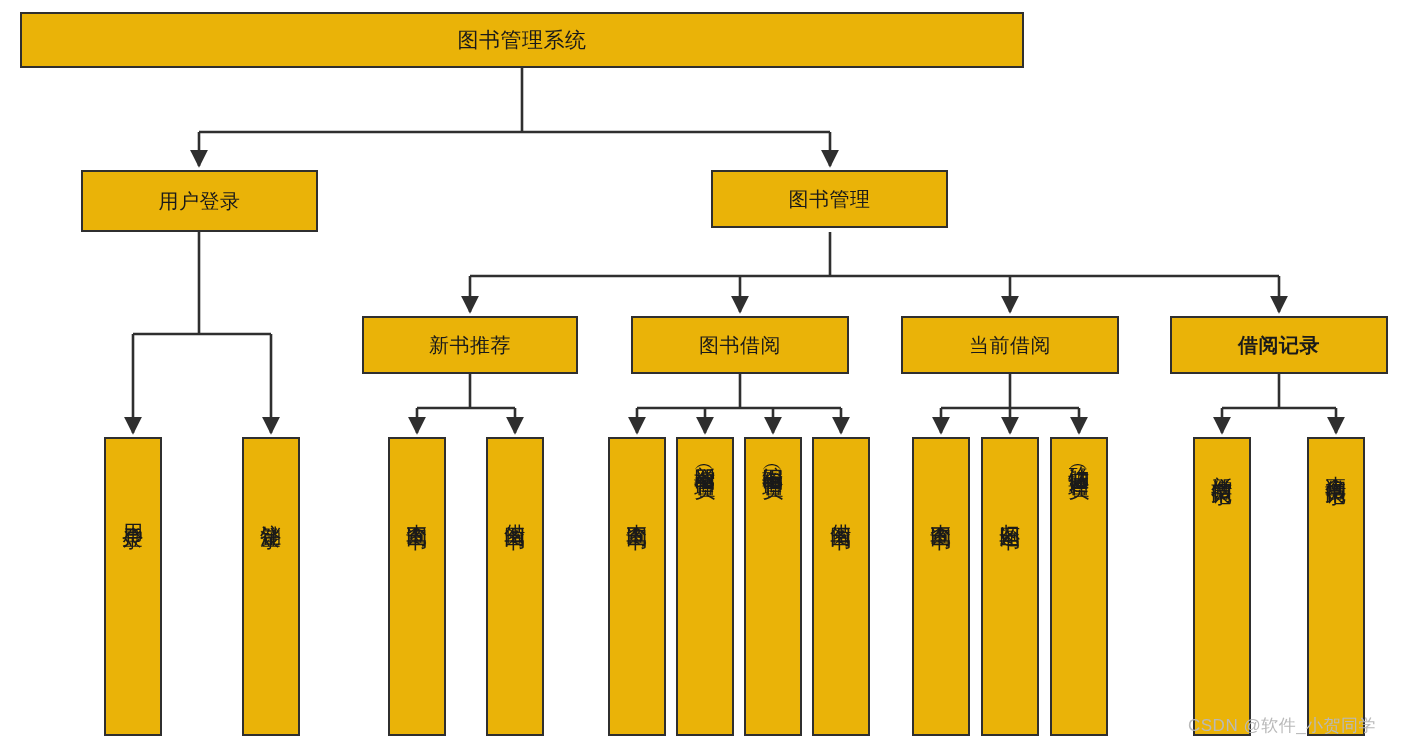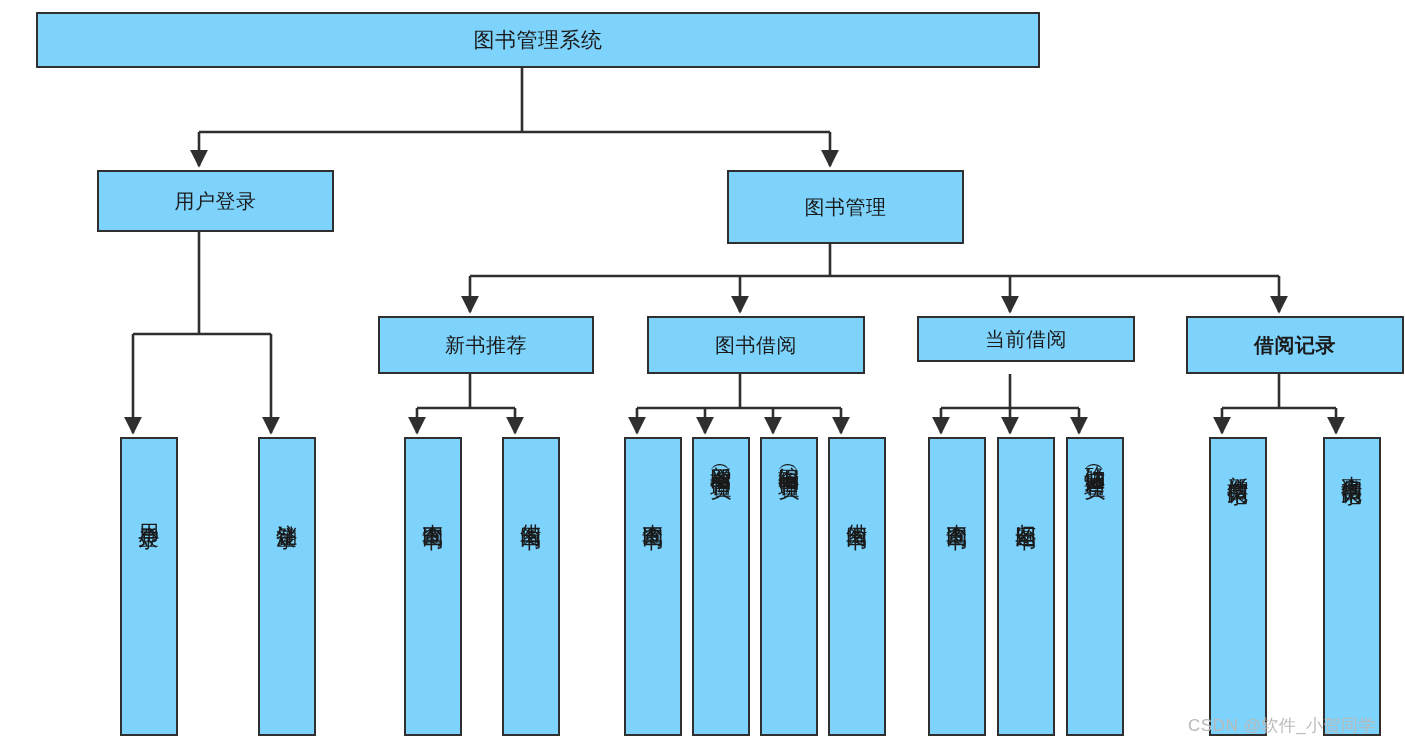--- a/index.html
+++ b/index.html
@@ -22,27 +22,26 @@
   svg#tree-svg {
     position: absolute;
     left: 0;
     top: 0;
     width: 1405px;
     height: 747px;
   }
   .node-box {
     position: absolute;
     box-sizing: border-box;
-    background: #7dd3fc;
+    background: #eab308;
     border: 2px solid #2f2f2f;
     display: flex;
     align-items: center;
     justify-content: center;
     color: #1a1a1a;
-    margin-left: 16px;
   }
   .node-label {
     display: block;
     text-align: center;
     letter-spacing: 0.5px;
     white-space: nowrap;
   }
   .level-root .node-label { font-size: 21px; }
   .level-2 .node-label { font-size: 20px; }
   .level-3 .node-label { font-size: 20px; }
@@ -130,31 +129,31 @@
     </g>
   </svg>
 
   <div class="node-box level-root" style="left:20px; top:12px; width:1004px; height:56px;">
     <span class="node-label">图书管理系统</span>
   </div>
 
   <div class="node-box level-2" style="left:81px; top:170px; width:237px; height:62px;">
     <span class="node-label">用户登录</span>
   </div>
-  <div class="node-box level-2" style="left:711px; top:170px; width:237px; height:74px;align-items:center;">
+  <div class="node-box level-2" style="left:711px; top:170px; width:237px; height:58px;align-items:center;">
     <span class="node-label">图书管理</span>
   </div>
 
   <div class="node-box level-3" style="left:362px; top:316px; width:216px; height:58px;font-family:Liberation Mono, monospace;">
     <span class="node-label">新书推荐</span>
   </div>
   <div class="node-box level-3" style="left:631px; top:316px; width:218px; height:58px;align-items:center;">
     <span class="node-label">图书借阅</span>
   </div>
-  <div class="node-box level-3" style="left:901px; top:316px; width:218px; height:46px;">
+  <div class="node-box level-3" style="left:901px; top:316px; width:218px; height:58px;">
     <span class="node-label">当前借阅</span>
   </div>
   <div class="node-box level-3" style="left:1170px; top:316px; width:218px; height:58px;font-weight:bold;">
     <span class="node-label">借阅记录</span>
   </div>
 
   <div class="node-box leaf-box short" style="left:104px; top:437px; width:58px; height:299px;">
     <span class="node-label">用户登录</span>
   </div>
   <div class="node-box leaf-box short" style="left:242px; top:437px; width:58px; height:299px;">

